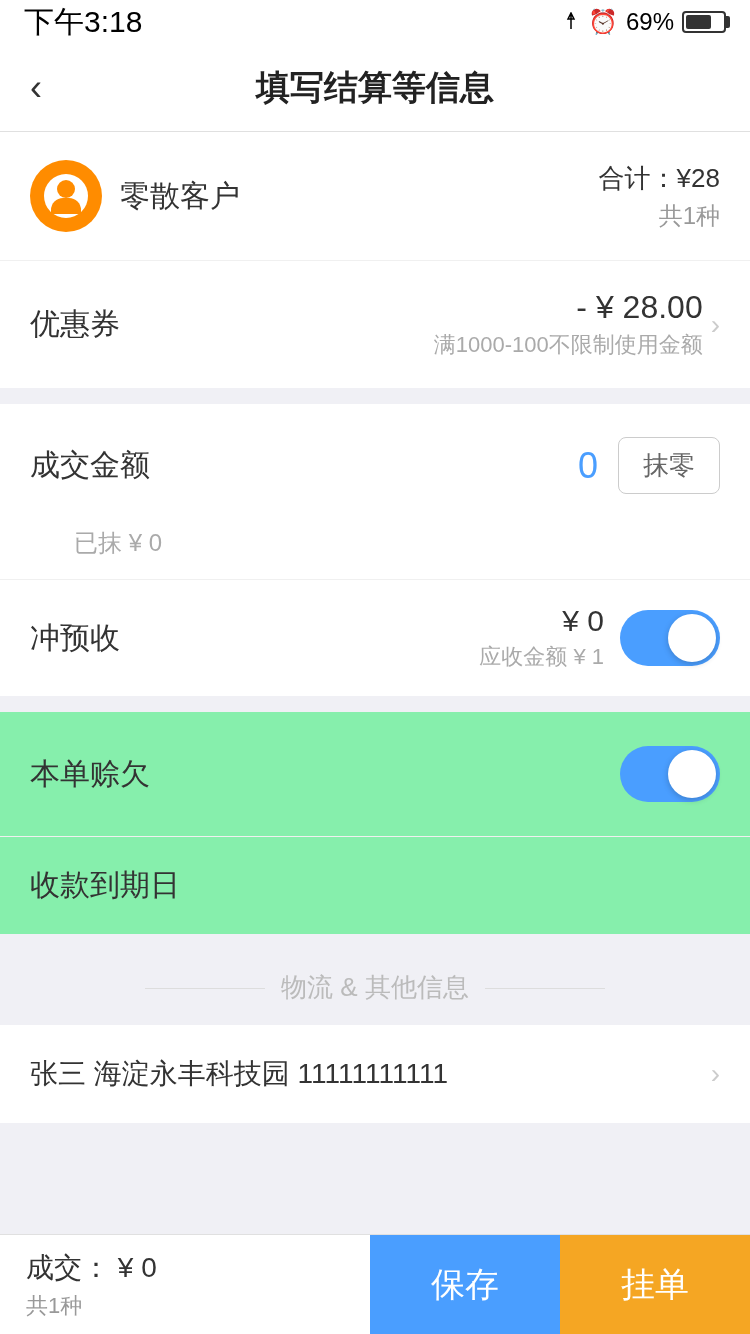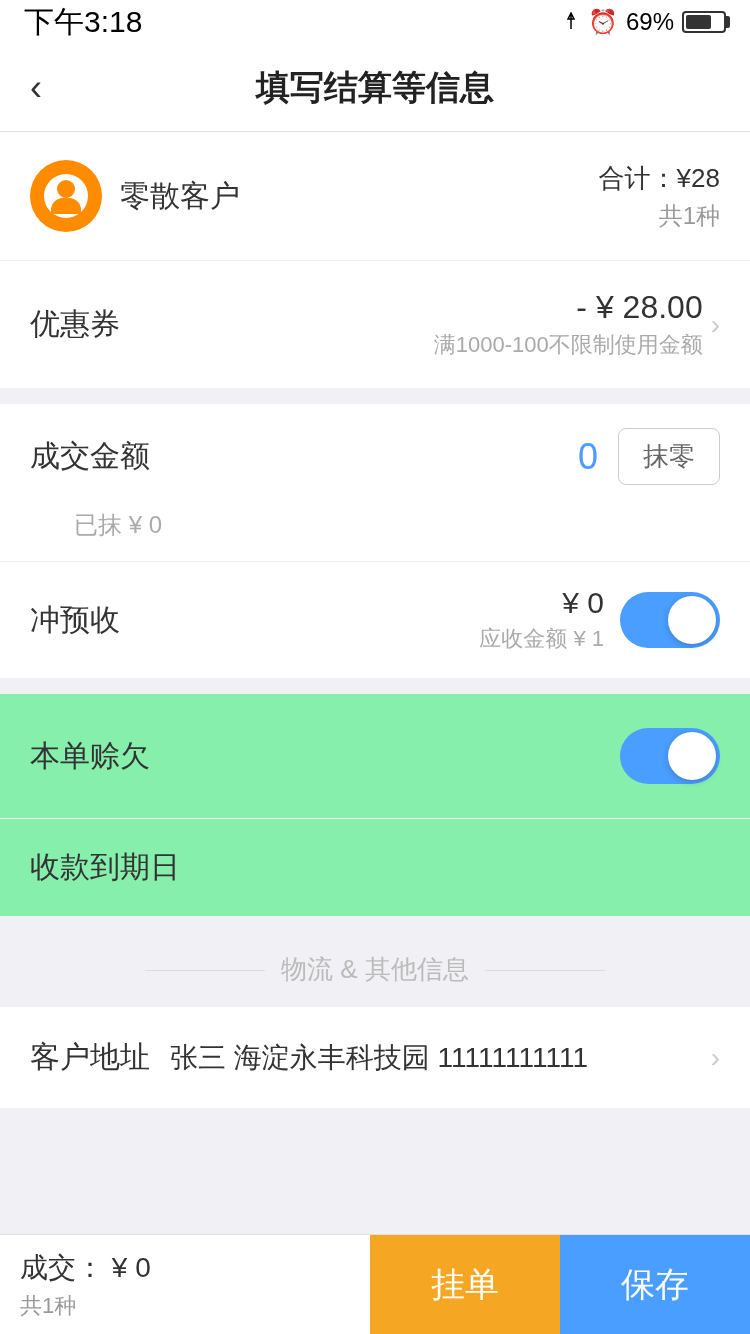--- a/index.html
+++ b/index.html
@@ -191,21 +191,21 @@
 
     
     .deal-section {
       background: #fff;
       margin-bottom: 16px;
     }
     .deal-row {
       display: flex;
       align-items: center;
       justify-content: space-between;
-      padding: 24px 30px;
+      padding: 33px 30px;
     }
     .deal-label {
       font-size: 30px;
       color: #333;
     }
     .deal-right {
       display: flex;
       align-items: center;
       gap: 20px;
     }
@@ -371,21 +371,21 @@
       height: 100px;
       background: #fff;
       display: flex;
       align-items: stretch;
       border-top: 1px solid #e0e0e0;
     }
     .bottom-info {
       display: flex;
       flex-direction: column;
       justify-content: center;
-      padding: 0 20px;
+      padding: 0 26px;
       flex: 1;
     }
     .bottom-deal {
       font-size: 28px;
       color: #333;
     }
     .bottom-count {
       font-size: 22px;
       color: #999;
       margin-top: 4px;
@@ -499,31 +499,30 @@
     <span class="duedate-label">收款到期日</span>
   </div>
 </div>
 
 <div class="logistics-sep">
   <span class="logistics-text">物流 &amp; 其他信息</span>
 </div>
 
 <div class="address-section">
   <div class="address-row">
-    <span class="address-label">客户地址</span>
     <span class="address-value">张三 海淀永丰科技园 11111111111</span>
     <span class="chevron-right">›</span>
   </div>
 </div>
 
 <div style="height: 100px;"></div>
 
 <div class="bottom-bar">
   <div class="bottom-info">
     <div class="bottom-deal">
       <span>成交：</span>
       <span>¥ 0</span>
     </div>
     <div class="bottom-count">共1种</div>
   </div>
+  <div class="bottom-btn btn-save">保存</div>
   <div class="bottom-btn btn-hold">挂单</div>
-  <div class="bottom-btn btn-save">保存</div>
 </div>
 
 </body></html>

